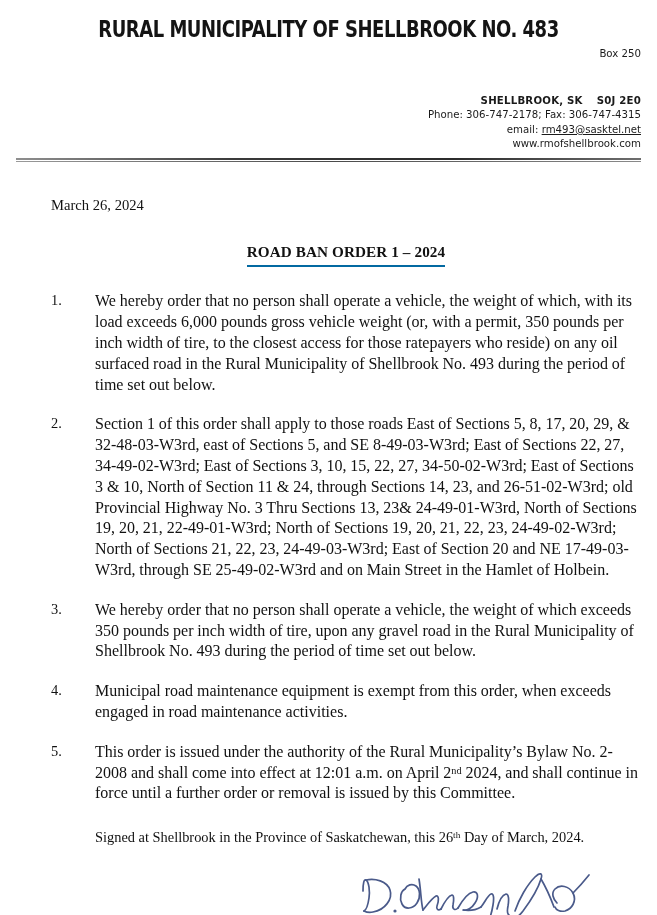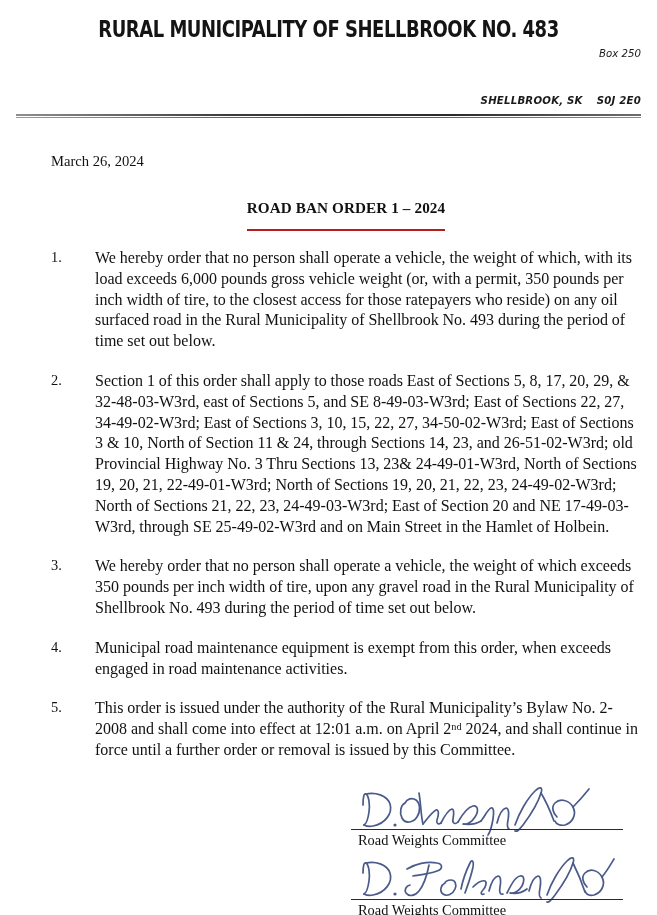--- a/index.html
+++ b/index.html
@@ -37,21 +37,21 @@
     margin: 2px 0 6px 0;
   }
   .contact-block {
     text-align: right;
     font-family: "DejaVu Sans", "Liberation Sans", sans-serif;
     font-size: 10.2px;
     line-height: 1.42;
     color: #1a1a1a;
     padding-right: 6px;
   }
-  .contact-line { white-space: nowrap; font-style: italic; }
+  .contact-line { white-space: nowrap; }
   .contact-line.bold { font-weight: 700; letter-spacing: 0.2px; margin-top: 32px; }
   .city-sep { display: inline-block; width: 14px; }
   .email-link {
     text-decoration: underline;
     color: #1a1a1a;
   }
 
   
   .rule-wrap {
     margin: 6px 6px 0 6px;
@@ -78,22 +78,22 @@
     font-size: 14.6px;
   }
   .doc-title {
     text-align: center;
     font-weight: 700;
     font-size: 15.2px;
     margin-top: 27px;
     letter-spacing: 0.1px;
   }
   .doc-title span {
-    border-bottom: 2px solid #b91c1c;
-    padding-bottom: 13px;
+    border-bottom: 2px solid #0369a1;
+    padding-bottom: 5px;
   }
 
   .clause-list {
     margin-top: 30px;
   }
   .clause {
     display: flex;
     align-items: flex-start;
     margin-bottom: 19px;
   }
@@ -167,22 +167,28 @@
 
   <div class="masthead">RURAL MUNICIPALITY OF SHELLBROOK NO. 483</div>
 
   <div class="contact-block">
     <div class="contact-line">Box 250</div>
 
     <div class="contact-line bold">
       <span>SHELLBROOK, SK</span><span class="city-sep"></span><span>S0J 2E0</span>
     </div>
 
-
-
+    <div class="contact-line">Phone: 306-747-2178;  Fax: 306-747-4315</div>
+
+    <div class="contact-line">
+      <span>email:</span>
+      <span class="email-link">rm493@sasktel.net</span>
+    </div>
+
+    <div class="contact-line">www.rmofshellbrook.com</div>
   </div>
 
   <div class="rule-wrap">
     <div class="rule-thick"></div>
     <div class="rule-gap"></div>
     <div class="rule-thin"></div>
   </div>
 </div>
 
 <div class="doc-body">
@@ -215,20 +221,21 @@
       <div class="clause-text">Municipal road maintenance equipment is exempt from this order, when exceeds engaged in road maintenance activities.</div>
     </div>
 
     <div class="clause">
       <div class="clause-num">5.</div>
       <div class="clause-text"><span>This order is issued under the authority of the Rural Municipality’s Bylaw No. 2-2008 and shall come into </span><b><span>effect at 12:01 a.m. on April 2</span><sup>nd</sup><span> 2024</span></b><span>, and shall continue in force until a further order or removal is issued by this Committee.</span></div>
     </div>
 
   </div>
 
+  <div class="signed-line"><span>Signed at Shellbrook in the Province of Saskatchewan, this 26</span><sup>th</sup><span> Day of March, 2024.</span></div>
 
   <div class="sig-group first">
     <svg class="sig-ink" viewBox="0 0 260 58">
       <g fill="none" stroke="#4a5a8a" stroke-width="1.7" stroke-linecap="round" stroke-linejoin="round">
         <path d="M6,26 C6,18 7,14 9,15 C12,17 13,26 12,33 C11,40 9,45 7,46"></path>
         <path d="M9,15 C18,13 30,16 33,25 C36,34 28,45 16,47 C12,48 9,47 7,46"></path>
         <circle cx="38" cy="46" r="1.6" fill="#4a5a8a" stroke="none"></circle>
         <path d="M48,24 C44,26 42,33 45,39 C48,45 56,44 60,38 C64,32 63,24 59,21 C55,18 50,20 48,24"></path>
         <path d="M62,14 C64,26 64,38 66,45"></path>
         <path d="M66,45 C70,40 75,33 79,31 C82,30 82,36 80,41 C79,44 81,46 84,44"></path>

